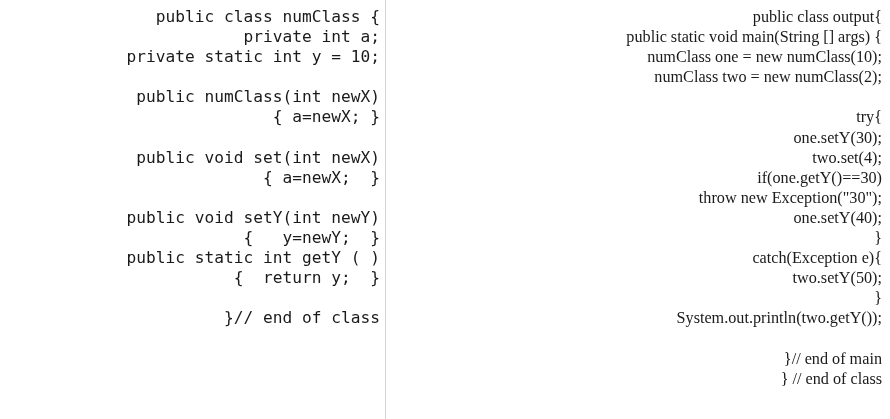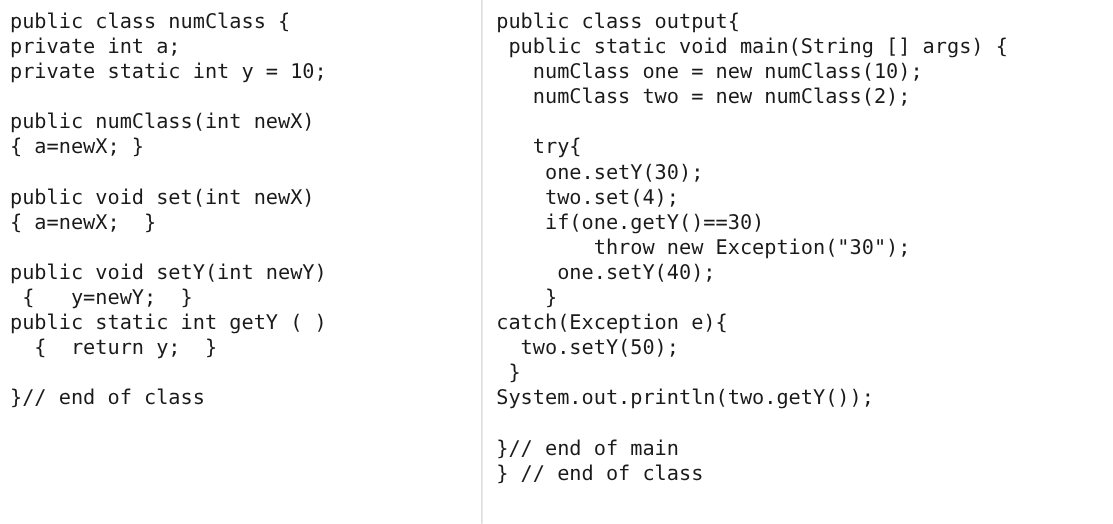--- a/index.html
+++ b/index.html
@@ -23,31 +23,33 @@
   .code-column {
     position: absolute;
     top: 0;
     box-sizing: border-box;
     font-family: "DejaVu Sans Mono", monospace;
     font-size: 16.2px;
     line-height: 20.1px;
     color: #1a1a1a;
     white-space: pre;
     letter-spacing: 0;
+    text-align: right;
     -webkit-font-smoothing: none;
   }
   #left-column {
     left: 8px;
     top: 7px;
     width: 372px;
   }
   #right-column {
     left: 397px;
     top: 7px;
     width: 485px;
+    font-family: Liberation Serif, serif;
   }
   .code-line {
     white-space: pre;
     min-height: 20.1px;
     display: block;
   }
   #column-divider {
     position: absolute;
     left: 385px;
     top: 0;

